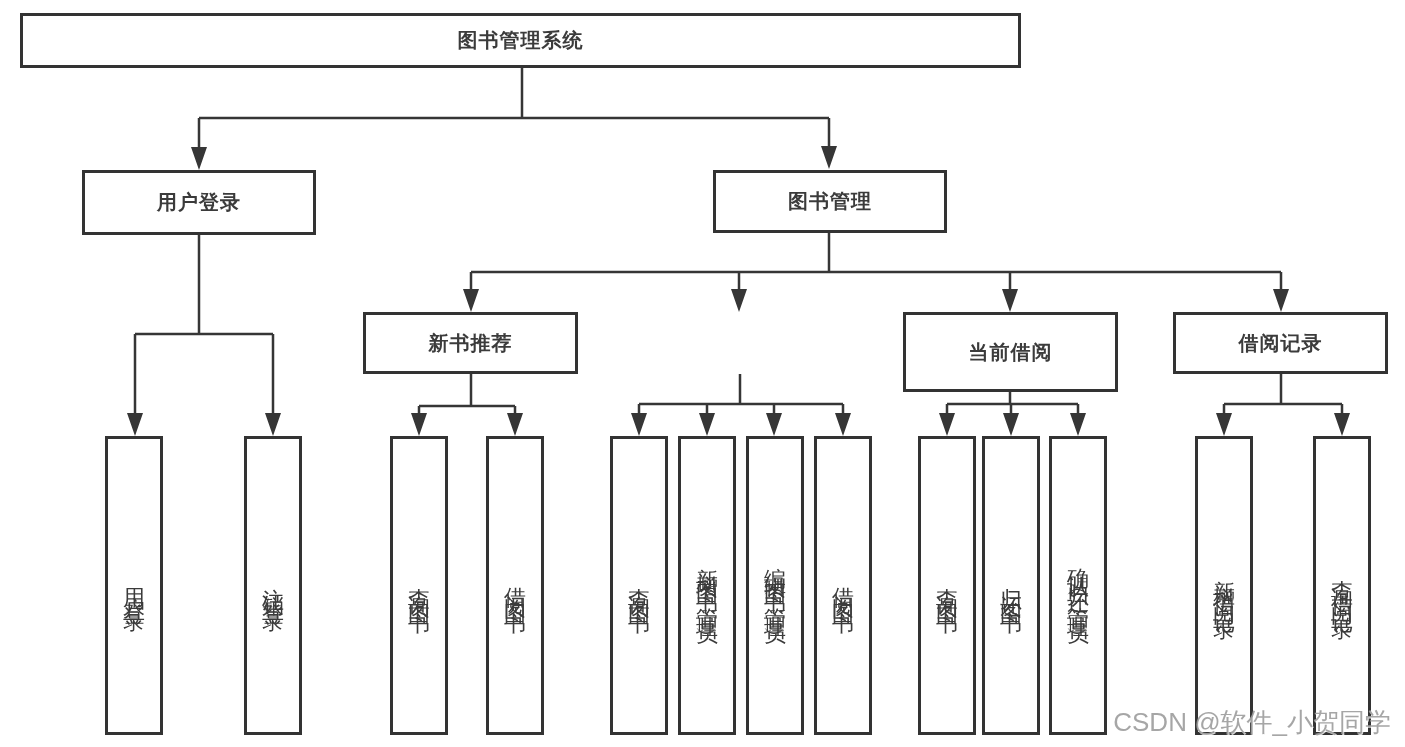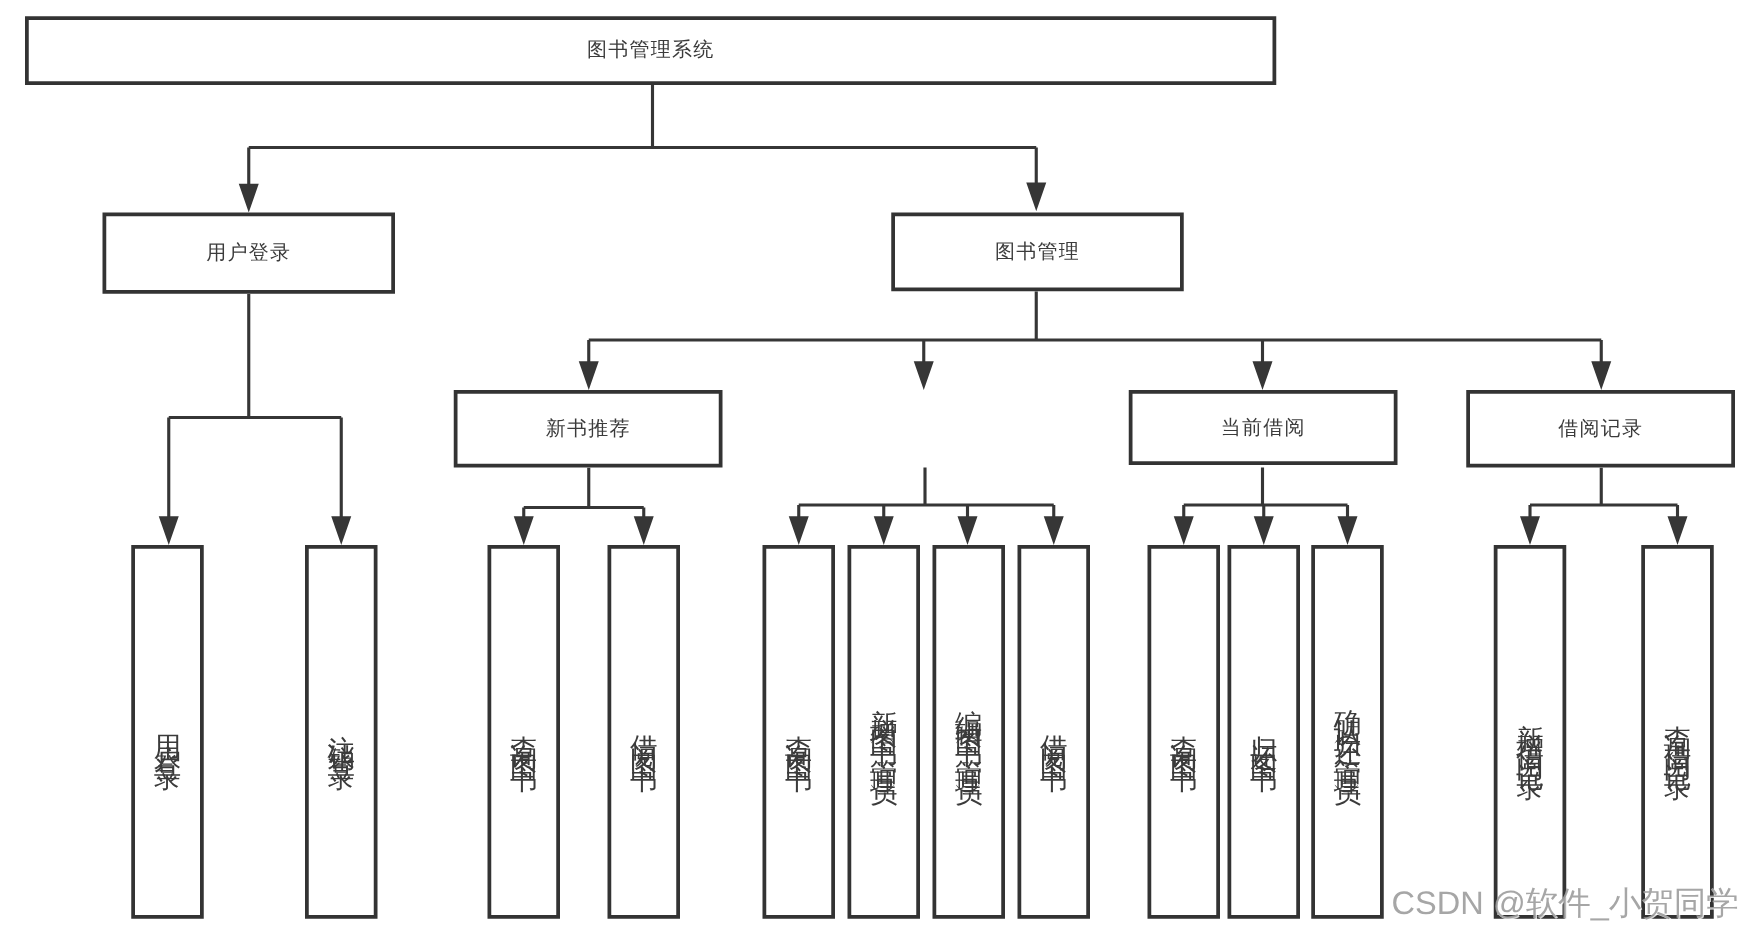--- a/index.html
+++ b/index.html
@@ -20,23 +20,24 @@
     pointer-events: none;
   }
   .hbox {
     position: absolute;
     background: #ffffff;
     border: 3px solid #333333;
     display: flex; align-items: center; justify-content: center;
   }
   .hlabel {
     color: #3b3b3b;
-    font-size: 16px;
+    font-size: 20px;
     letter-spacing: 1px;
     white-space: nowrap;
+    font-weight: bold;
   }
   .vbox {
     position: absolute;
     top: 436px; width: 58px; height: 299px;
     background: #ffffff;
     border: 3px solid #333333;
     display: flex; align-items: center; justify-content: center;
   }
   .vlabel {
     writing-mode: vertical-rl;
@@ -99,21 +100,21 @@
   <div class="hbox" style="left:82px; top:170px; width:234px; height:65px;">
     <span class="hlabel">用户登录</span>
   </div>
   <div class="hbox" style="left:713px; top:170px; width:234px; height:63px;justify-content:center;">
     <span class="hlabel">图书管理</span>
   </div>
 
   <div class="hbox" style="left:363px; top:312px; width:215px; height:62px;">
     <span class="hlabel">新书推荐</span>
   </div>
-  <div class="hbox" style="left:903px; top:312px; width:215px; height:60px;">
+  <div class="hbox" style="left:903px; top:312px; width:215px; height:80px;">
     <span class="hlabel">当前借阅</span>
   </div>
   <div class="hbox" style="left:1173px; top:312px; width:215px; height:62px;">
     <span class="hlabel">借阅记录</span>
   </div>
 
   <div class="vbox" style="left:105px;">
     <span class="vlabel">用户登录</span>
   </div>
   <div class="vbox" style="left:244px;">

